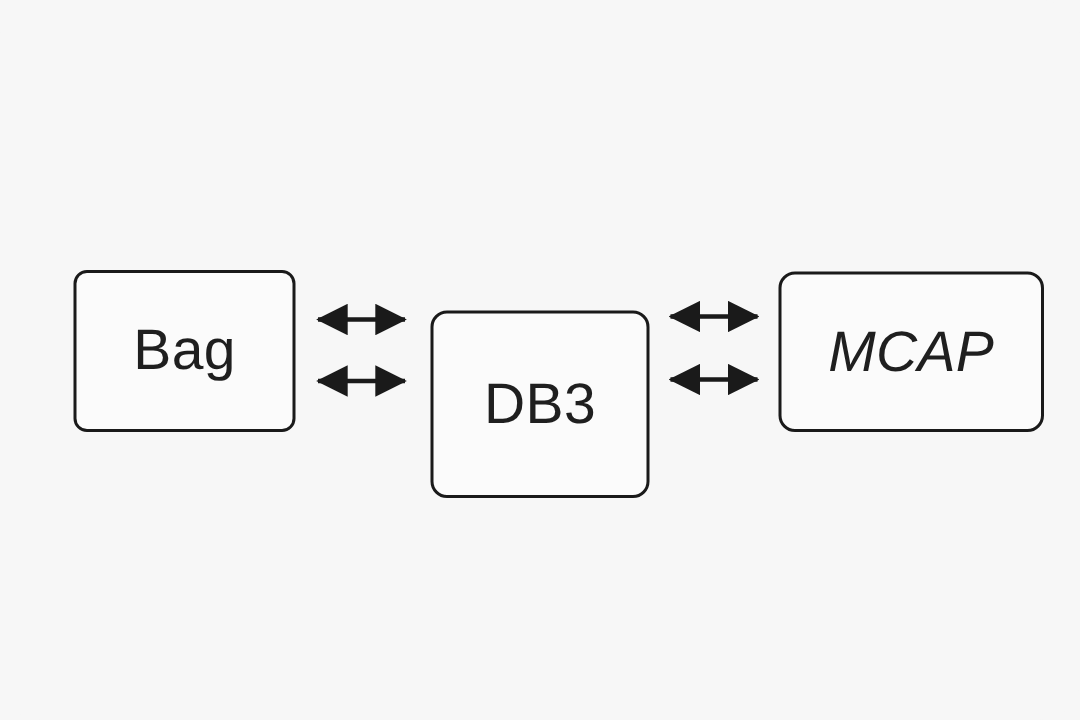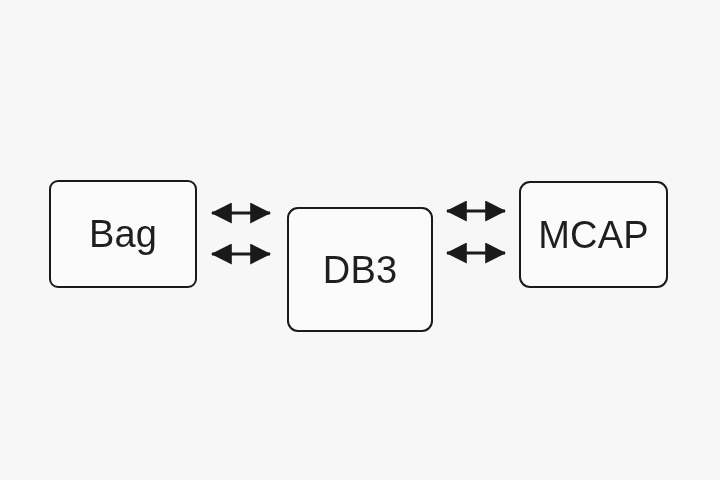--- a/index.html
+++ b/index.html
@@ -49,23 +49,24 @@
     left: 287px;
     top: 171px;
     width: 146px;
     height: 125px;
     border-radius: 11px;
     margin-top: 36px;
   }
   #node-mcap {
     left: 519px;
     top: 181px;
-    width: 149px;
+    width: 177px;
     height: 107px;
     border-radius: 11px;
+    font-style: italic;
   }
   .arrow-layer {
     position: absolute;
     left: 0;
     top: 0;
     width: 720px;
     height: 480px;
     pointer-events: none;
   }
 </style>

